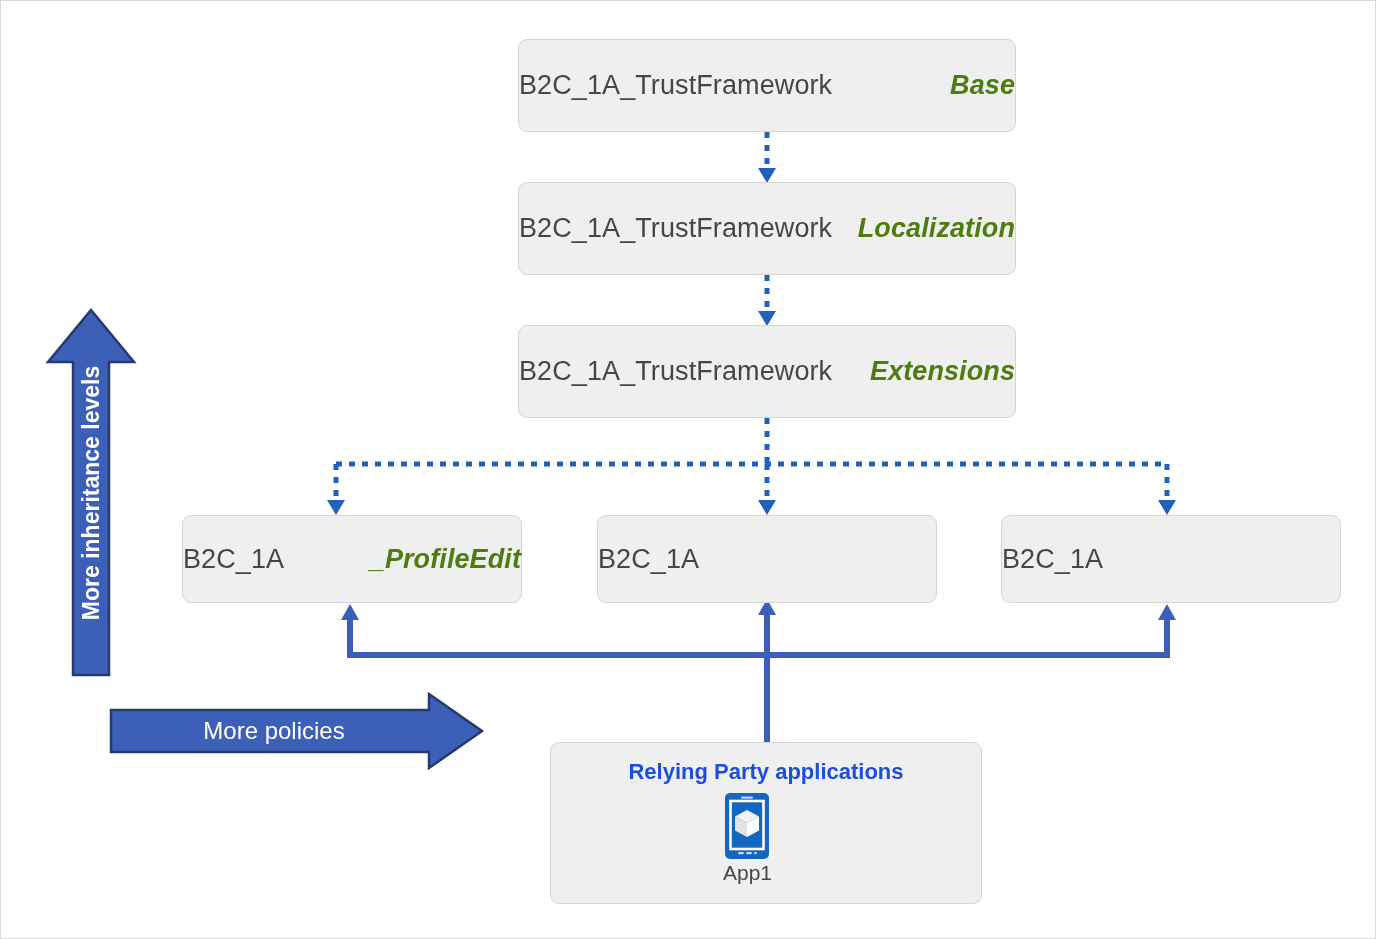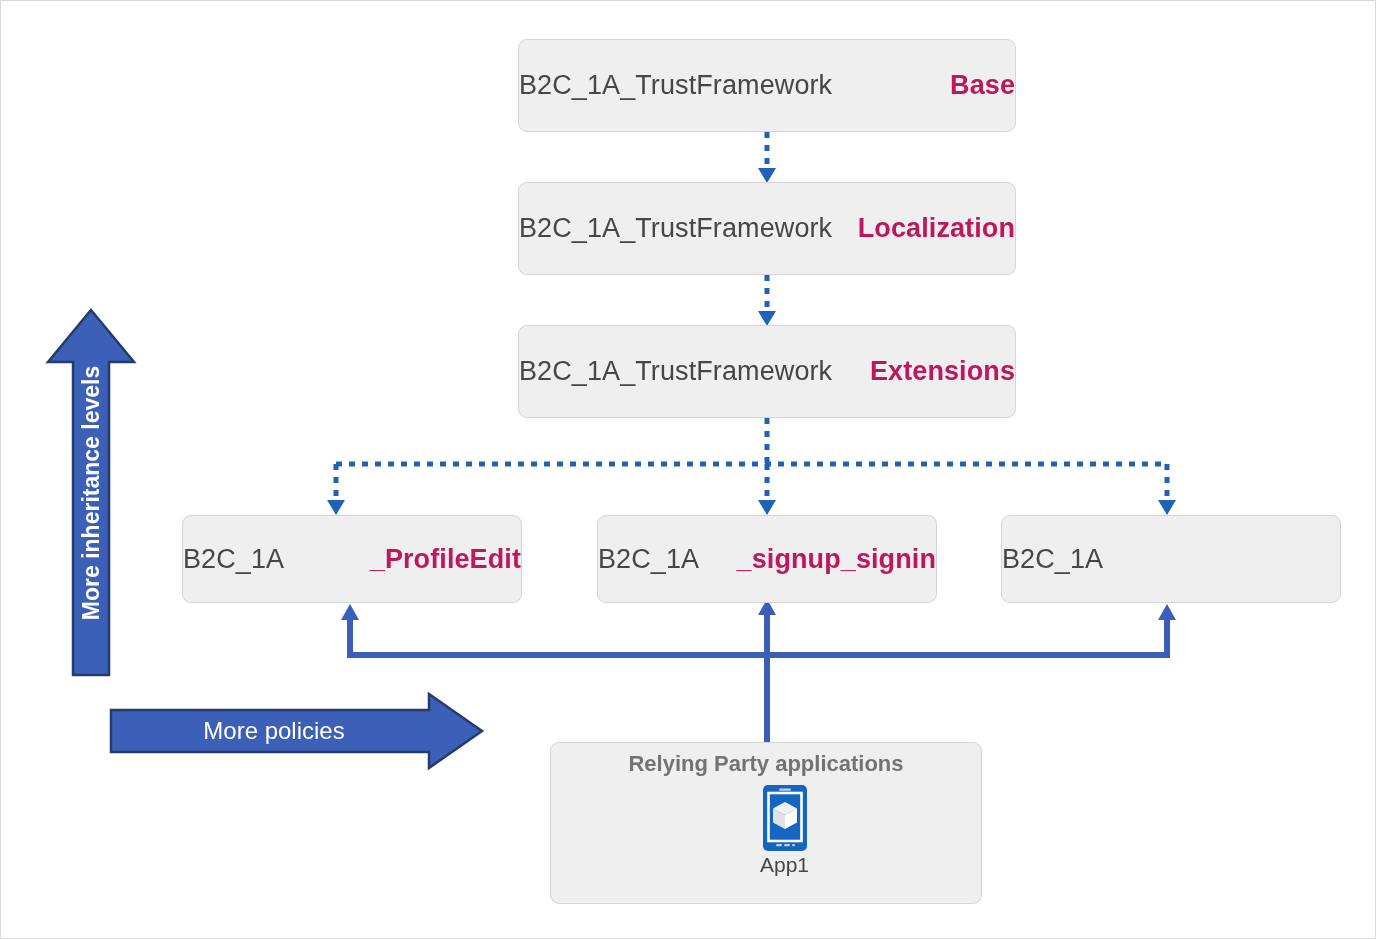--- a/index.html
+++ b/index.html
@@ -40,21 +40,22 @@
     align-items: center;
     justify-content: space-between;
     color: #464646;
     font-size: 27px;
     font-weight: 400;
     letter-spacing: 0.1px;
     white-space: nowrap;
   }
   .policy-box .bold {
     font-weight: 700;
-    color: #be185d;
+    color: #4d7c0f;
+    font-style: italic;
   }
 
   #box-base         { left: 517px; top: 38px;  width: 498px; height: 93px; }
   #box-localization { left: 517px; top: 181px; width: 498px; height: 93px; }
   #box-extensions   { left: 517px; top: 324px; width: 498px; height: 93px; }
 
   #box-profileedit   { left: 181px;  top: 514px; width: 340px; height: 88px; }
   #box-signupsignin  { left: 596px;  top: 514px; width: 340px; height: 88px; }
   #box-passwordreset { left: 1000px; top: 514px; width: 340px; height: 88px; }
 
@@ -64,37 +65,37 @@
     left: 549px;
     top: 741px;
     width: 432px;
     height: 162px;
     box-sizing: border-box;
     background: #efefef;
     border: 1px solid #d5d5d5;
     border-radius: 9px;
   }
   #rp-title {
-    margin-top: 8px;
+    margin-top: 16px;
     text-align: center;
     font-size: 22px;
     font-weight: 700;
-    color: #737373;
+    color: #1d4ed8;
   }
   #rp-apps {
     margin-top: 6px;
     display: flex;
     justify-content: center;
     gap: 44px;
   }
   .rp-app {
     width: 86px;
     display: flex;
     flex-direction: column;
-    align-items: flex-end;
+    align-items: flex-start;
   }
   .rp-app-icon { height: 70px; display: flex; align-items: center; justify-content: center; }
   .rp-app-label {
     margin-top: 1px;
     font-size: 21px;
     color: #464646;
     line-height: 1;
   }
 
   
@@ -197,21 +198,20 @@
       <span class="bold">Extensions</span>
   </div>
 
   <div class="policy-box" id="box-profileedit">
     <span>B2C_1A</span>
       <span class="bold">_ProfileEdit</span>
   </div>
 
   <div class="policy-box" id="box-signupsignin">
     <span>B2C_1A</span>
-      <span class="bold">_signup_signin</span>
   </div>
 
   <div class="policy-box" id="box-passwordreset">
     <span>B2C_1A</span>
   </div>
 
   <div id="rp-panel">
     <div id="rp-title">Relying Party applications</div>
     <div id="rp-apps">
 

